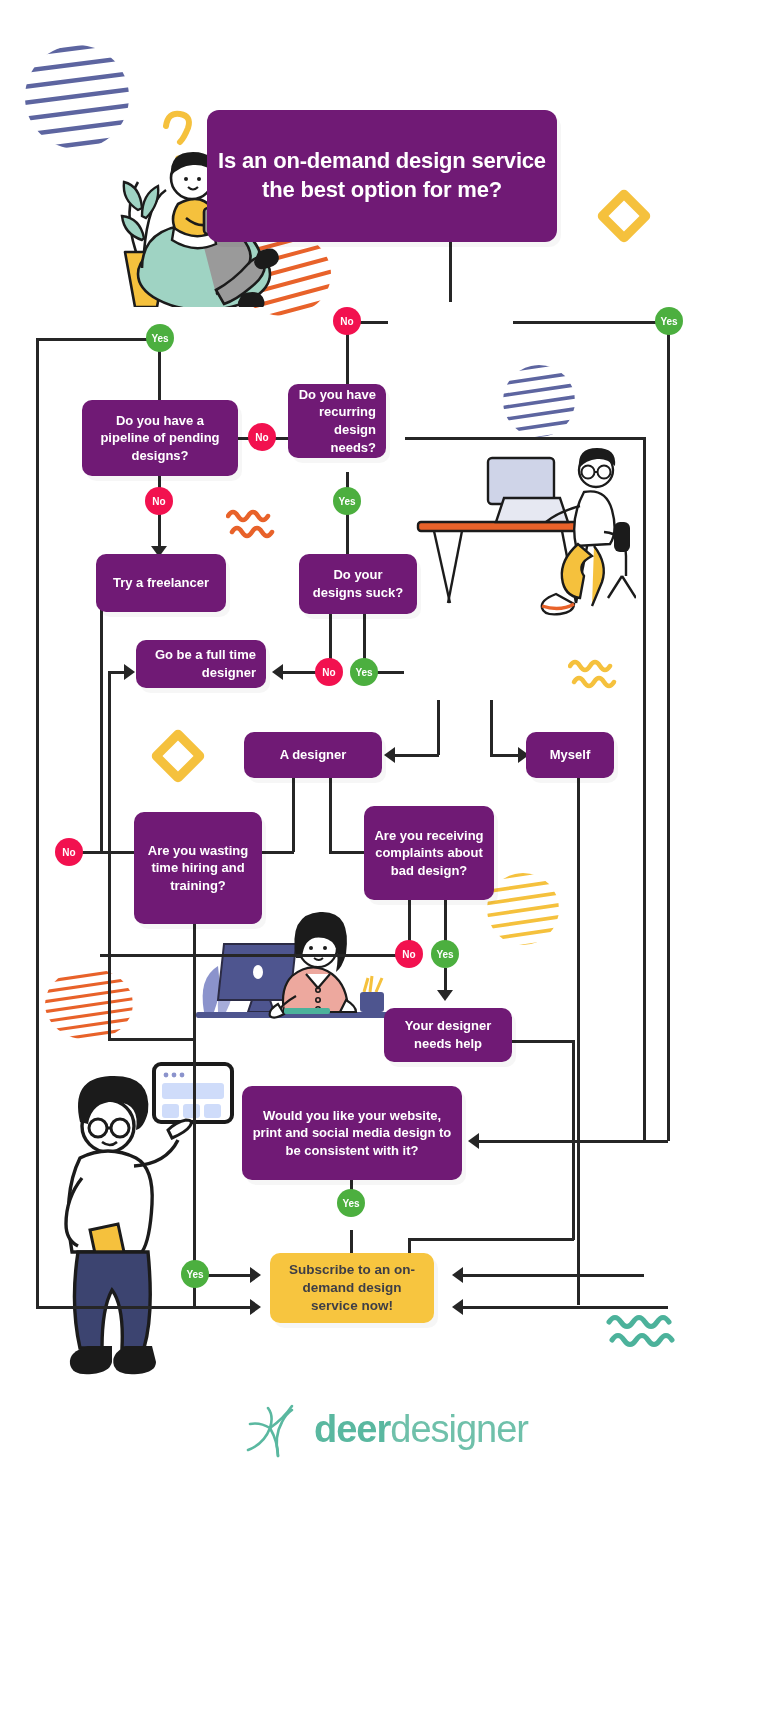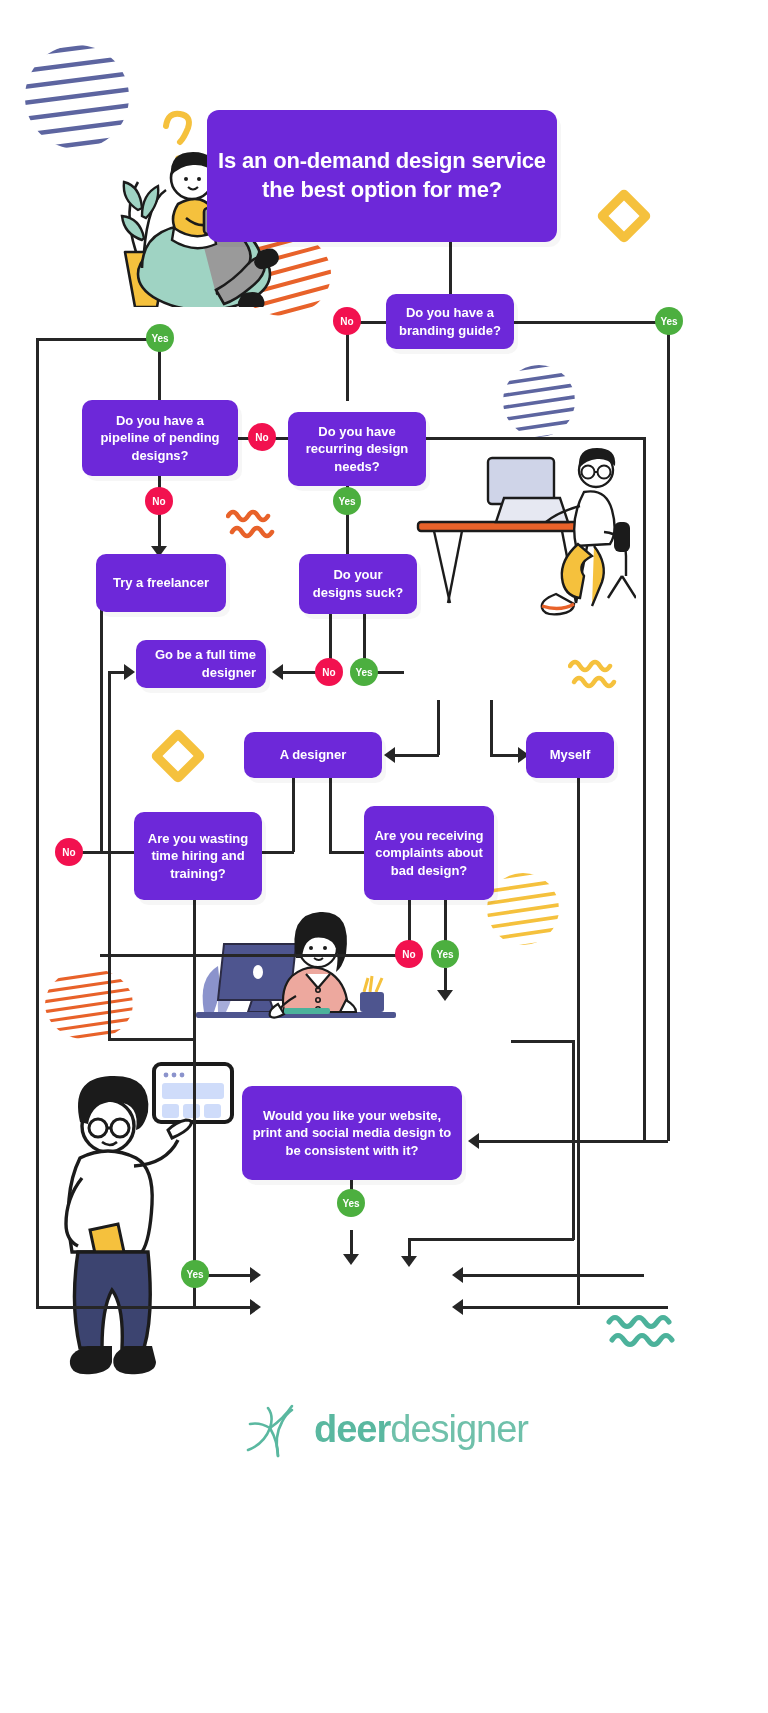--- a/index.html
+++ b/index.html
@@ -12,21 +12,21 @@
     width:768px;
     height:1713px;
     background:#ffffff;
     overflow:hidden;
   }
 
   
   .node{
     position:absolute;
     box-sizing:border-box;
-    background:#6d28d9;
+    background:#701a75;
     color:#ffffff;
     border-radius:10px;
     display:flex;
     align-items:center;
     justify-content:center;
     text-align:center;
     font-weight:bold;
     font-size:13px;
     line-height:1.35;
     padding:8px 10px;
@@ -456,44 +456,45 @@
   <div class="arrow right" style="left:250px;top:1299px;"></div>
 
   <div class="ln lnh" style="left:462px;top:1274px;width:182px;"></div>
   <div class="arrow left" style="left:452px;top:1267px;"></div>
 
   <div class="ln lnh" style="left:462px;top:1306px;width:206px;"></div>
   <div class="arrow left" style="left:452px;top:1299px;"></div>
 
   <div class="node title" style="left:207px;top:110px;width:350px;height:132px;">Is an on-demand design service the best option for me?</div>
 
-  <div class="node" style="left:386px;top:294px;width:128px;height:55px;">Do you have a branding guide?</div>
 
   <div class="node" style="left:82px;top:400px;width:156px;height:76px;">Do you have a pipeline of pending designs?</div>
 
-  <div class="node" style="left:288px;top:412px;width:138px;height:74px;">Do you have recurring design needs?</div>
+  <div class="node" style="left:288px;top:384px;width:98px;height:74px;text-align:right;">Do you have recurring design needs?</div>
 
   <div class="node plain" style="left:96px;top:554px;width:130px;height:58px;">Try a freelancer</div>
 
   <div class="node" style="left:299px;top:554px;width:118px;height:60px;">Do your designs suck?</div>
 
   <div class="node plain" style="left:136px;top:640px;width:130px;height:48px;text-align:right;">Go be a full time designer</div>
 
 
   <div class="node plain" style="left:244px;top:732px;width:138px;height:46px;">A designer</div>
 
   <div class="node plain" style="left:526px;top:732px;width:88px;height:46px;">Myself</div>
 
-  <div class="node" style="left:134px;top:812px;width:128px;height:88px;">Are you wasting time hiring and training?</div>
+  <div class="node" style="left:134px;top:812px;width:128px;height:112px;">Are you wasting time hiring and training?</div>
 
   <div class="node" style="left:364px;top:806px;width:130px;height:94px;">Are you receiving complaints about bad design?</div>
 
+  <div class="node plain" style="left:384px;top:1008px;width:128px;height:54px;">Your designer needs help</div>
 
   <div class="node" style="left:242px;top:1086px;width:220px;height:94px;">Would you like your website, print and social media design to be consistent with it?</div>
 
+  <div class="node cta" style="left:270px;top:1253px;width:164px;height:70px;">Subscribe to an on-demand design service now!</div>
 
   <div class="pill no" style="left:333px;top:307px;">No</div>
   <div class="pill yes" style="left:655px;top:307px;">Yes</div>
   <div class="pill yes" style="left:146px;top:324px;">Yes</div>
   <div class="pill no" style="left:248px;top:423px;">No</div>
   <div class="pill no" style="left:145px;top:487px;">No</div>
   <div class="pill yes" style="left:333px;top:487px;">Yes</div>
   <div class="pill no" style="left:315px;top:658px;">No</div>
   <div class="pill yes" style="left:350px;top:658px;">Yes</div>
   <div class="pill no" style="left:55px;top:838px;">No</div>

